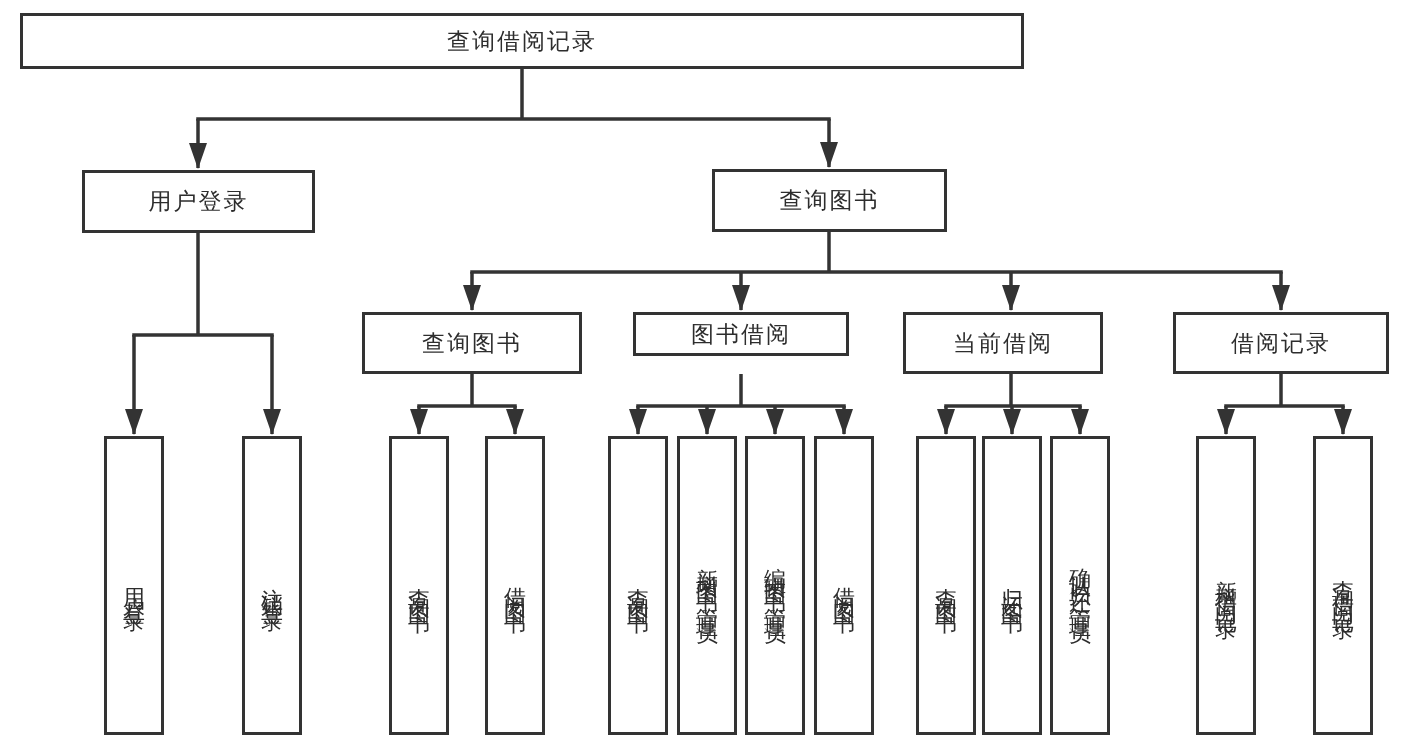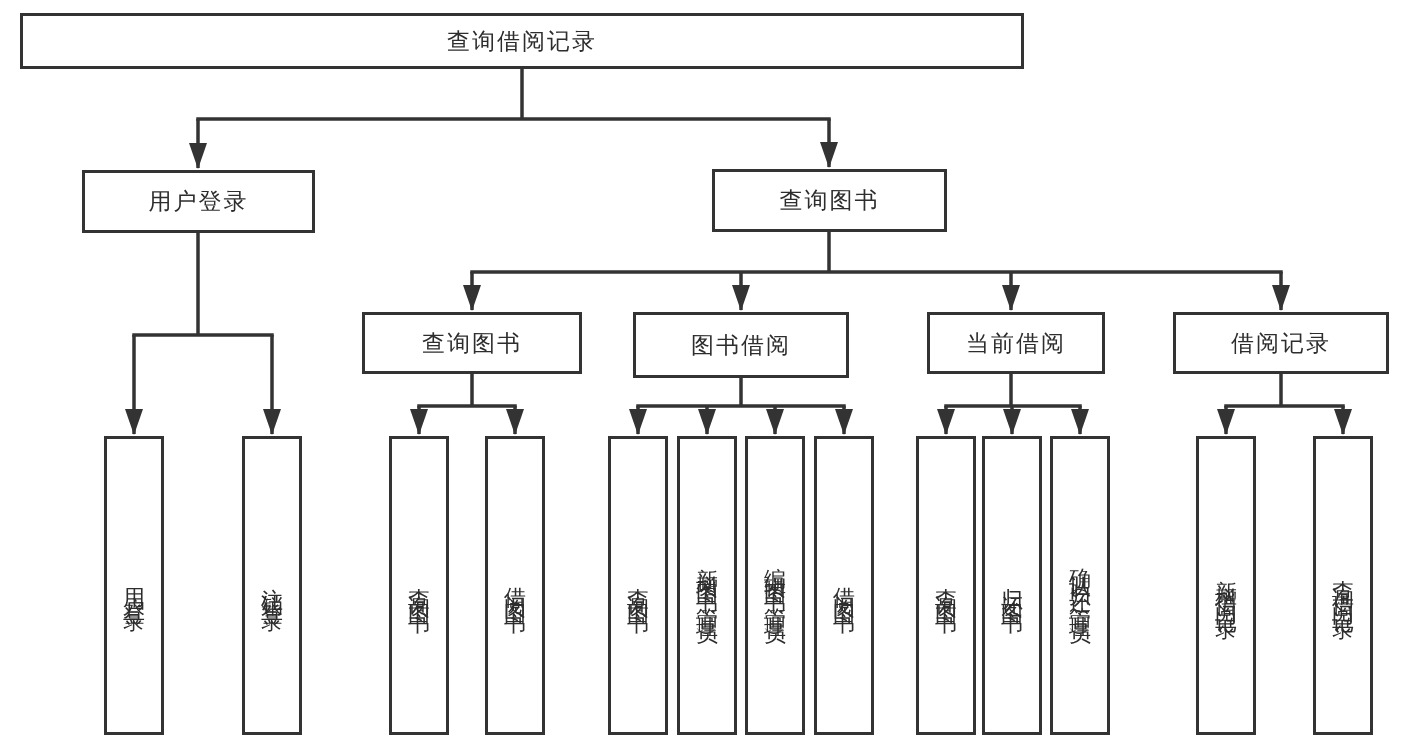--- a/index.html
+++ b/index.html
@@ -94,22 +94,22 @@
       <path d="M1343,406 L1343,434" marker-end="url(#arrow)"></path>
     </g>
   </svg>
 
   <div class="hbox" style="left:20px;top:13px;width:1004px;height:56px;">查询借阅记录</div>
 
   <div class="hbox" style="left:82px;top:170px;width:233px;height:63px;">用户登录</div>
   <div class="hbox" style="left:712px;top:169px;width:235px;height:63px;">查询图书</div>
 
   <div class="hbox" style="left:362px;top:312px;width:220px;height:62px;">查询图书</div>
-  <div class="hbox" style="left:633px;top:312px;width:216px;height:66px;">图书借阅</div>
-  <div class="hbox" style="left:903px;top:312px;width:178px;height:62px;margin-left:24px;">当前借阅</div>
+  <div class="hbox" style="left:633px;top:312px;width:216px;height:44px;">图书借阅</div>
+  <div class="hbox" style="left:903px;top:312px;width:200px;height:62px;">当前借阅</div>
   <div class="hbox" style="left:1173px;top:312px;width:216px;height:62px;">借阅记录</div>
 
   <div class="vbox" style="left:104px;top:436px;width:60px;height:299px;">
     <span>用户登录</span>
   </div>
   <div class="vbox" style="left:242px;top:436px;width:60px;height:299px;">
     <span>注销登录</span>
   </div>
 
   <div class="vbox" style="left:389px;top:436px;width:60px;height:299px;">

